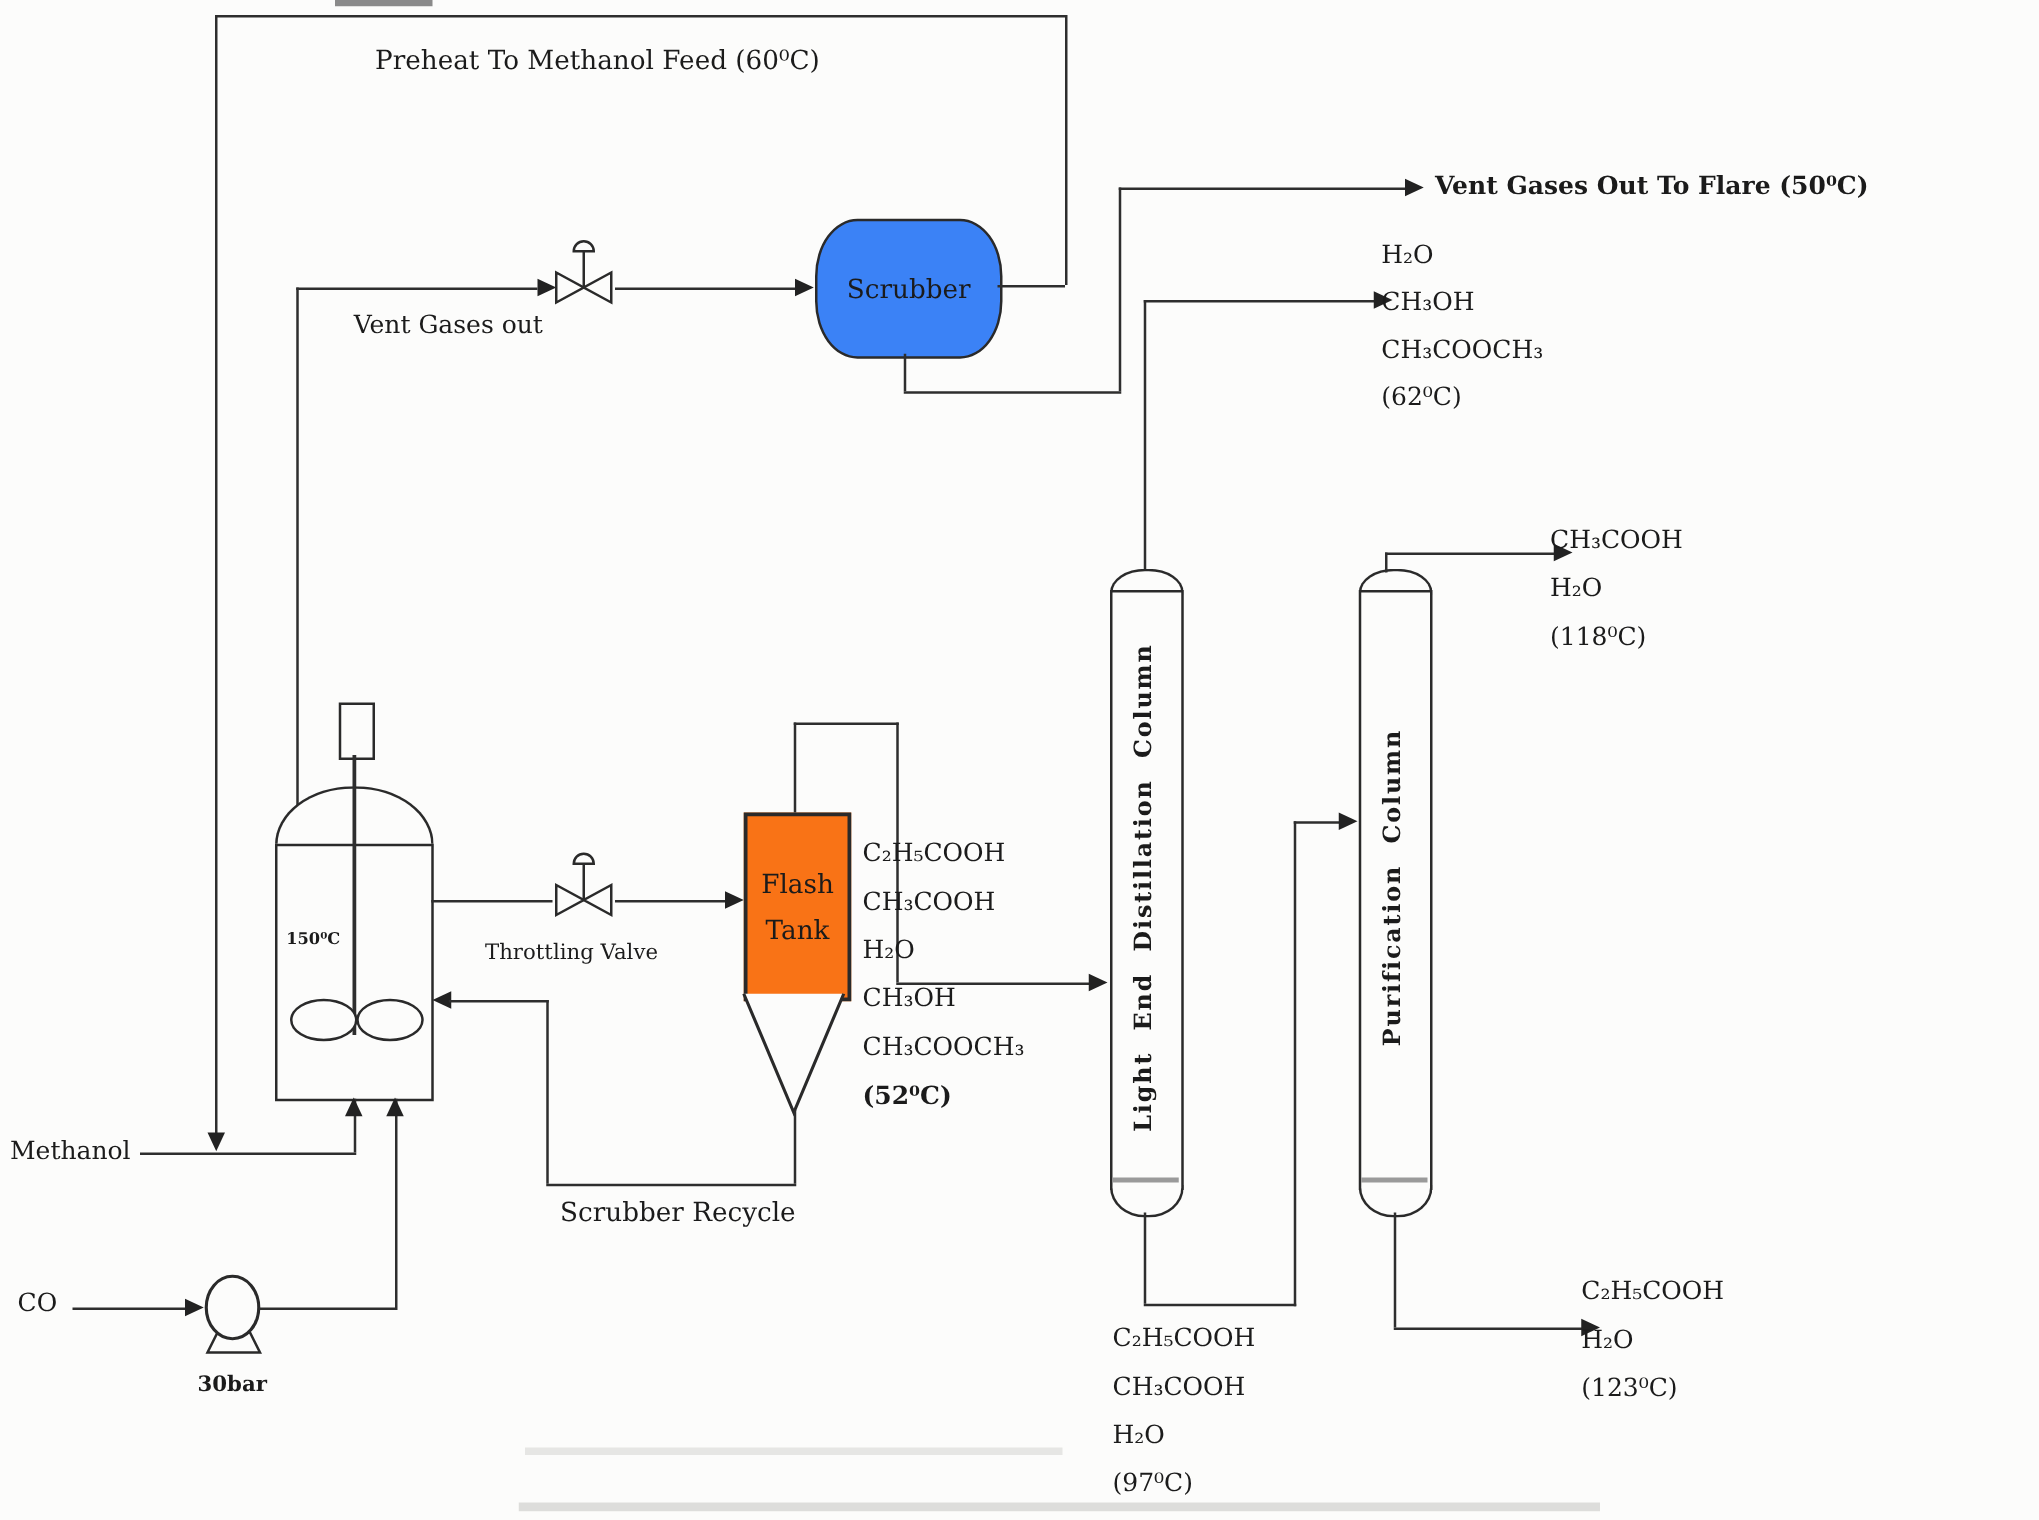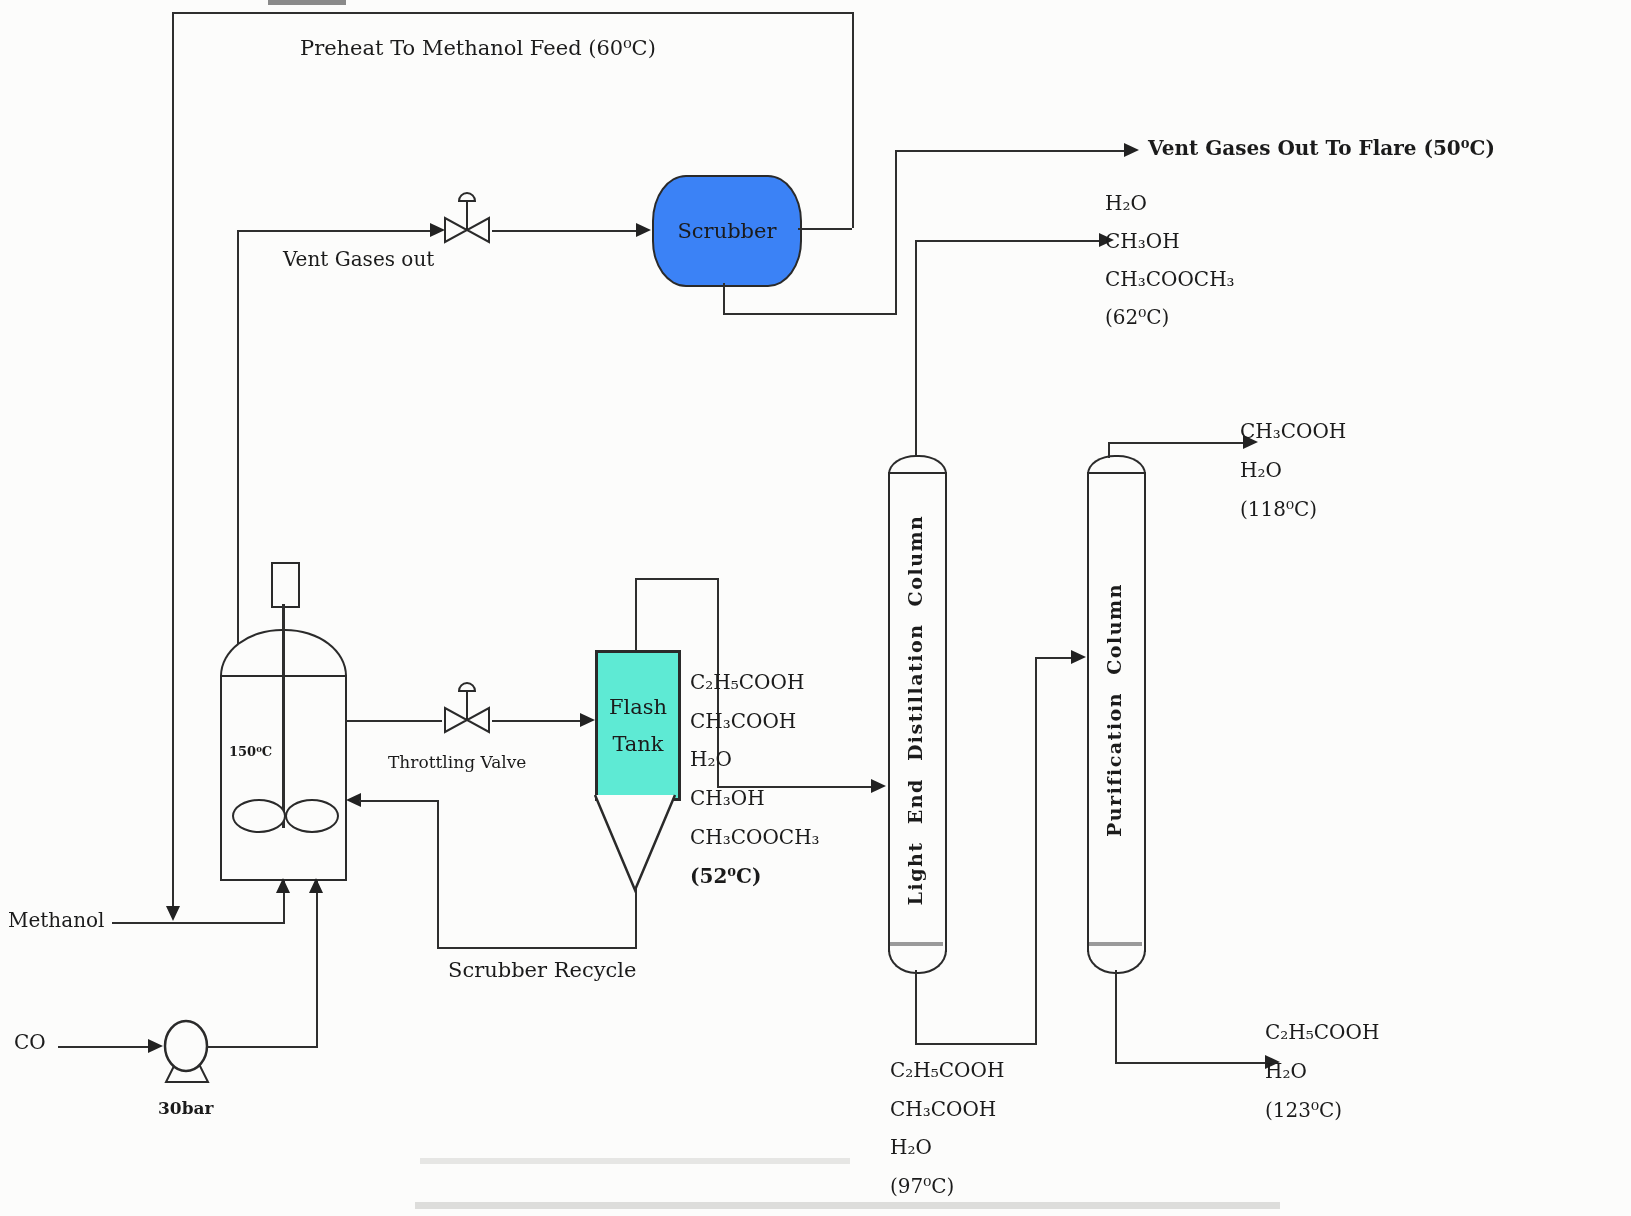--- a/index.html
+++ b/index.html
@@ -21,21 +21,21 @@
   .scrubber{
     position:absolute;left:652px;top:175px;width:146px;height:108px;
     border:2px solid #2a2a2a;border-radius:34px/46px;background:#3b82f6;
     display:flex;align-items:center;justify-content:center;font-size:21px;
   }
   .reactor-dome{position:absolute;left:220px;top:629px;width:123px;height:47px;
     border:2px solid #2a2a2a;border-bottom:none;border-radius:62px 62px 0 0/47px 47px 0 0;background:#fcfcfb;}
   .reactor-body{position:absolute;left:220px;top:675px;width:123px;height:202px;border:2px solid #2a2a2a;background:#fcfcfb;}
   .motor-box{position:absolute;left:271px;top:562px;width:25px;height:42px;border:2px solid #2a2a2a;background:#fcfcfb;}
   .impeller{position:absolute;width:50px;height:30px;border:2px solid #2a2a2a;border-radius:50%;background:#fcfcfb;}
-  .flash-rect{position:absolute;left:595px;top:650px;width:80px;height:145px;border:3px solid #2a2a2a;background:#5eead4;
+  .flash-rect{position:absolute;left:595px;top:650px;width:80px;height:145px;border:3px solid #2a2a2a;background:#f97316;
     display:flex;flex-direction:column;align-items:center;justify-content:center;font-size:21px;line-height:37px;}
   .column-cap-top{position:absolute;width:55px;height:19px;border:2px solid #2a2a2a;border-bottom:none;
     border-radius:28px 28px 0 0/19px 19px 0 0;background:#fcfcfb;}
   .column-body{position:absolute;width:55px;height:476px;border:2px solid #2a2a2a;background:#fcfcfb;}
   .column-cap-bot{position:absolute;width:55px;height:24px;border:2px solid #2a2a2a;border-top:none;
     border-radius:0 0 28px 28px/0 0 24px 24px;background:#fcfcfb;}
   .weld{position:absolute;height:4px;background:#9a9a9a;}
   .vtext{position:absolute;width:460px;height:24px;transform:rotate(-90deg);
     text-align:center;font-weight:bold;font-size:19px;letter-spacing:1.5px;word-spacing:9px;white-space:nowrap;}
   .smudge{position:absolute;background:#e6e6e4;}

